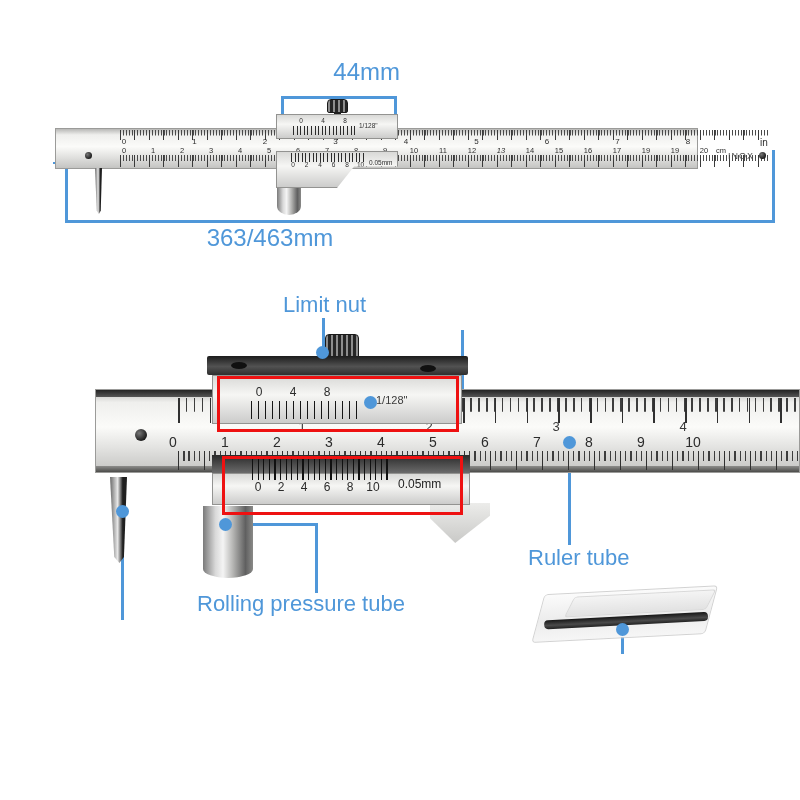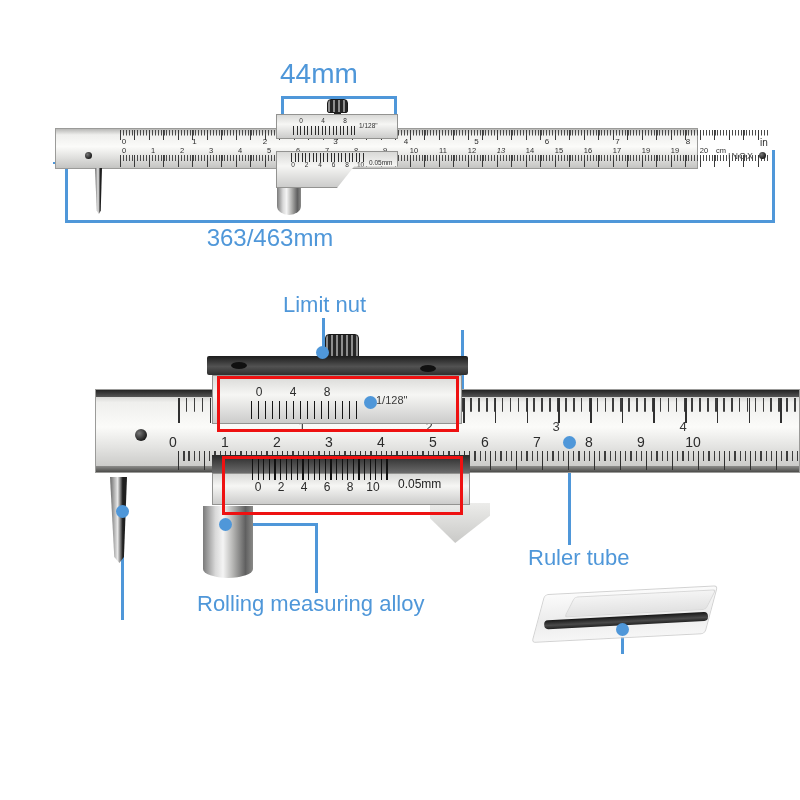--- a/index.html
+++ b/index.html
@@ -54,21 +54,21 @@
   .nr-12 .rnum{font-size:12px;color:#2b2b2b;}
   .nr-6 .rnum{font-size:6.5px;}
   .tinytext{color:#2e2e2e;white-space:nowrap;}
 </style>
 </head>
 <body>
 
 <div id="stage">
 
 
-  <div class="abs dim-label" style="left:280px;top:58px;width:120px;text-align:left;font-size:28px;">44mm</div>
+  <div class="abs dim-label" style="left:280px;top:58px;width:120px;text-align:right;font-size:24px;">44mm</div>
   <div class="abs bline" style="left:281px;top:96px;width:116px;height:3px;"></div>
   <div class="abs bline" style="left:281px;top:96px;width:3px;height:20px;"></div>
   <div class="abs bline" style="left:394px;top:96px;width:3px;height:20px;"></div>
 
   <div class="abs ruler" style="left:55px;top:128px;width:643px;height:41px;z-index:1;">
     <div class="abs ticks t-inch-sm" style="left:64px;top:1px;width:650px;height:10px;"></div>
     <div class="abs ticks t-mm-sm" style="left:64px;top:26px;width:650px;height:12px;"></div>
     <div class="abs hole" style="left:29px;top:23px;width:7px;height:7px;"></div>
     <div class="abs hole" style="left:703px;top:23px;width:7px;height:7px;"></div>
     <div class="abs tinytext" style="left:672px;top:22px;font-size:9px;letter-spacing:1px;color:#4c4c4c;">INOX</div>
@@ -217,21 +217,21 @@
   <div class="abs" style="left:430px;top:503px;width:60px;height:40px;background:linear-gradient(180deg,#ececea,#c9c9c7);clip-path:polygon(0 0,100% 0,100% 32%,42% 100%,0 38%);z-index:4;"></div>
 
   <div class="abs tube" style="left:203px;top:506px;width:50px;height:72px;z-index:3;"></div>
 
   <div class="abs bdot" style="left:116px;top:505px;"></div>
   <div class="abs bline" style="left:121px;top:512px;width:3px;height:108px;"></div>
 
   <div class="abs bdot" style="left:219px;top:518px;"></div>
   <div class="abs bline" style="left:226px;top:523px;width:92px;height:3px;"></div>
   <div class="abs bline" style="left:315px;top:523px;width:3px;height:70px;"></div>
-  <div class="abs blue-label" style="left:197px;top:591px;">Rolling measuring alloy</div>
+  <div class="abs blue-label" style="left:197px;top:591px;">Rolling pressure tube</div>
 
   <div class="abs bdot" style="left:563px;top:436px;"></div>
   <div class="abs bline" style="left:568px;top:443px;width:3px;height:102px;"></div>
   <div class="abs blue-label" style="left:528px;top:545px;">Ruler tube</div>
 
   <div class="abs" style="left:530px;top:588px;width:195px;height:62px;transform:rotate(-3deg);z-index:1;">
     <div class="abs" style="left:8px;top:2px;width:172px;height:46px;background:linear-gradient(180deg,#fbfbfb,#ececec 55%,#f6f6f6);border:1px solid #d2d2d2;transform:skewX(-18deg);border-radius:4px;"></div>
     <div class="abs" style="left:40px;top:6px;width:140px;height:18px;background:linear-gradient(180deg,#f4f4f4,#e2e2e2);border:1px solid #d8d8d8;transform:skewX(-30deg);border-radius:3px;"></div>
     <div class="abs" style="left:14px;top:28px;width:164px;height:9px;background:linear-gradient(180deg,#161616,#4a4a4a 60%,#222);border-radius:4px;"></div>
   </div>

